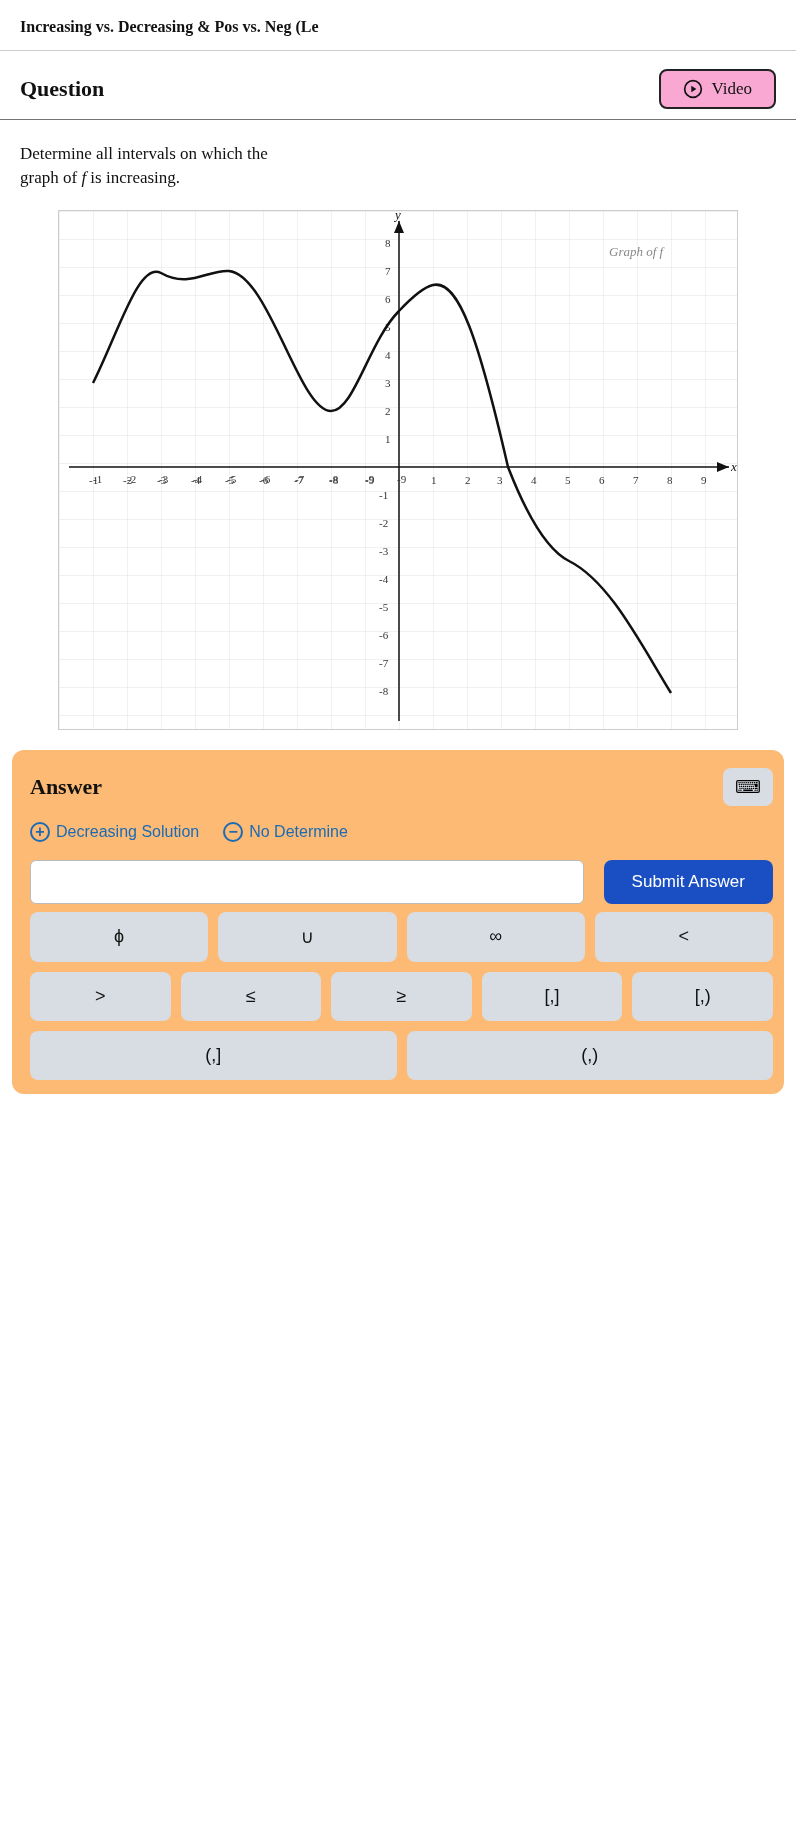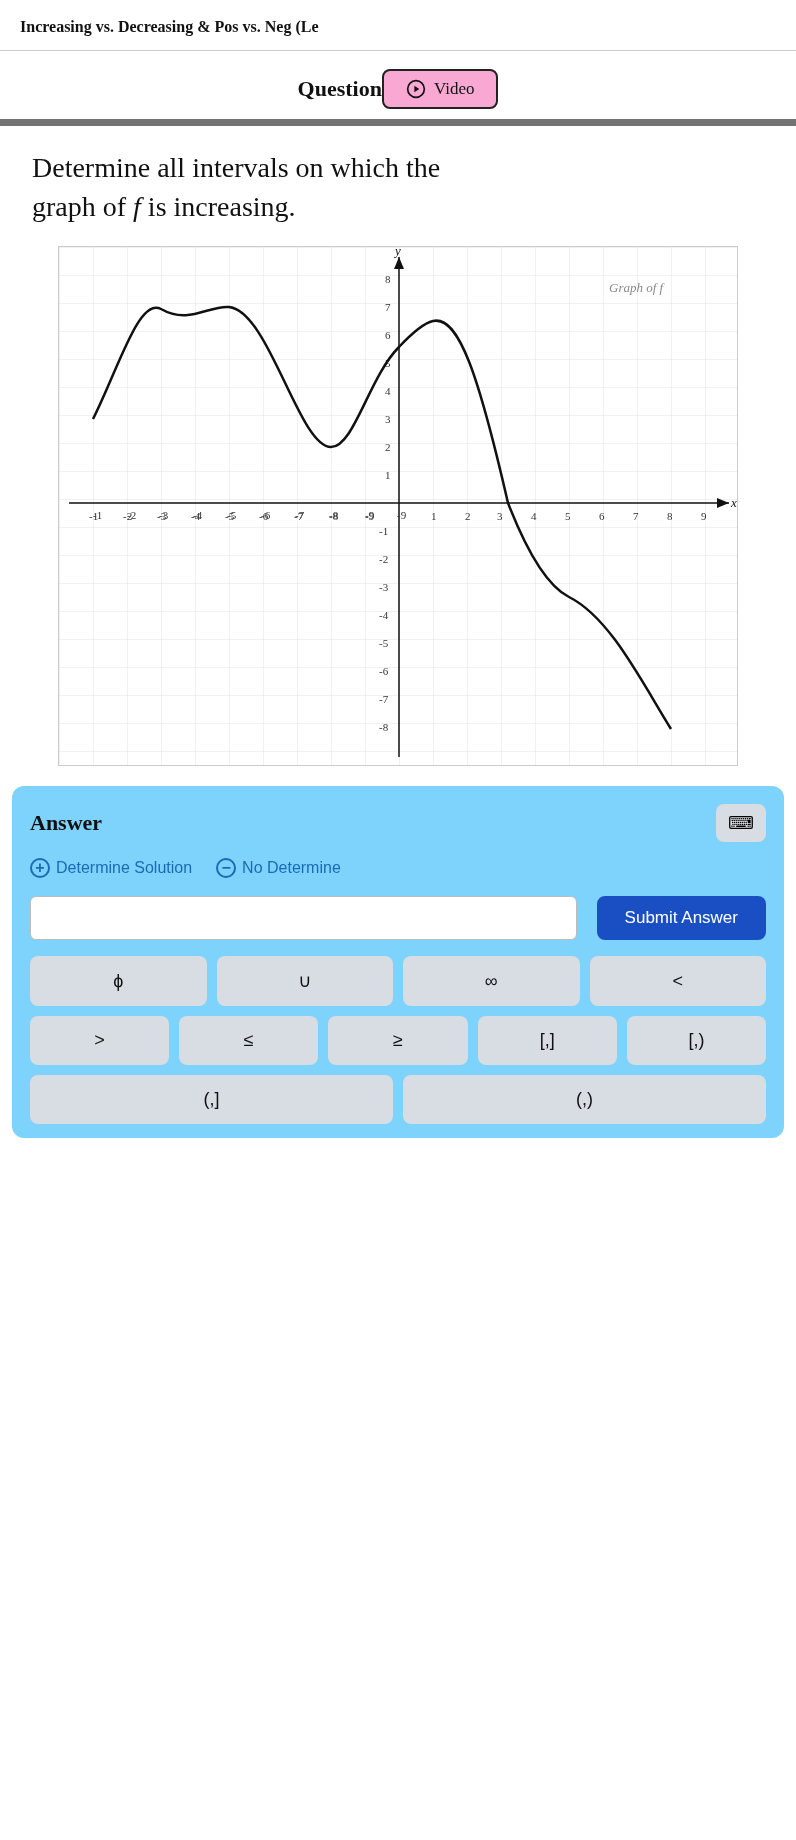--- a/index.html
+++ b/index.html
@@ -17,23 +17,23 @@
     }
     .header-title {
       font-size: 16px;
       font-weight: bold;
       color: #111;
     }
 
     .question-row {
       display: flex;
       align-items: center;
-      justify-content: center;
+      justify-content: space-between;
       padding: 18px 20px 10px 20px;
-      border-bottom: 7px solid #737373;
+      border-bottom: 1px solid #737373;
     }
     .question-label {
       font-size: 22px;
       font-weight: bold;
       color: #111;
     }
     .video-btn {
       display: flex;
       align-items: center;
       gap: 8px;
@@ -45,41 +45,41 @@
       cursor: pointer;
       color: #111;
       font-family: Georgia, serif;
     }
     .video-icon {
       width: 20px;
       height: 20px;
     }
 
     .question-text {
-      padding: 22px 20px 10px 32px;
-      font-size: 28px;
+      padding: 22px 20px 10px 20px;
+      font-size: 17px;
       color: #111;
       line-height: 1.4;
     }
     .question-text em {
       font-style: italic;
       font-family: Georgia, serif;
     }
 
     .graph-container {
       display: flex;
       justify-content: center;
       padding: 10px 10px 20px 10px;
     }
 
     .answer-section {
-      background: #7dd3fc;
+      background: #fdba74;
       border-radius: 12px;
       margin: 0 12px 16px 12px;
-      padding: 18px 18px 14px 18px;
+      padding: 18px 11px 14px 18px;
     }
     .answer-header {
       display: flex;
       align-items: center;
       justify-content: space-between;
       margin-bottom: 16px;
     }
     .answer-label {
       font-size: 22px;
       font-weight: bold;
@@ -139,21 +139,21 @@
       align-items: center;
       justify-content: center;
       font-size: 16px;
       color: #1a6bb5;
       font-weight: bold;
     }
 
     .input-submit-row {
       display: flex;
       gap: 20px;
-      margin-bottom: 16px;
+      margin-bottom: 8px;
     }
     .answer-input {
       flex: 1;
       border: 1.5px solid #bbb;
       border-radius: 6px;
       padding: 12px 10px;
       font-size: 16px;
       background: #fff;
       outline: none;
     }
@@ -314,21 +314,21 @@
   <div class="answer-header">
     <span class="answer-label">Answer</span>
     <button class="keyboard-btn">
       <span>⌨</span>
     </button>
   </div>
 
   <div class="solution-row">
     <div class="additional-solution">
       <div class="circle-plus">+</div>
-      <span>Determine Solution</span>
+      <span>Decreasing Solution</span>
     </div>
     <div class="no-solution">
       <div class="circle-minus">−</div>
       <span>No Determine</span>
     </div>
   </div>
 
   <div class="input-submit-row">
     <input class="answer-input" type="text" placeholder="" style="">
     <button class="submit-btn">

